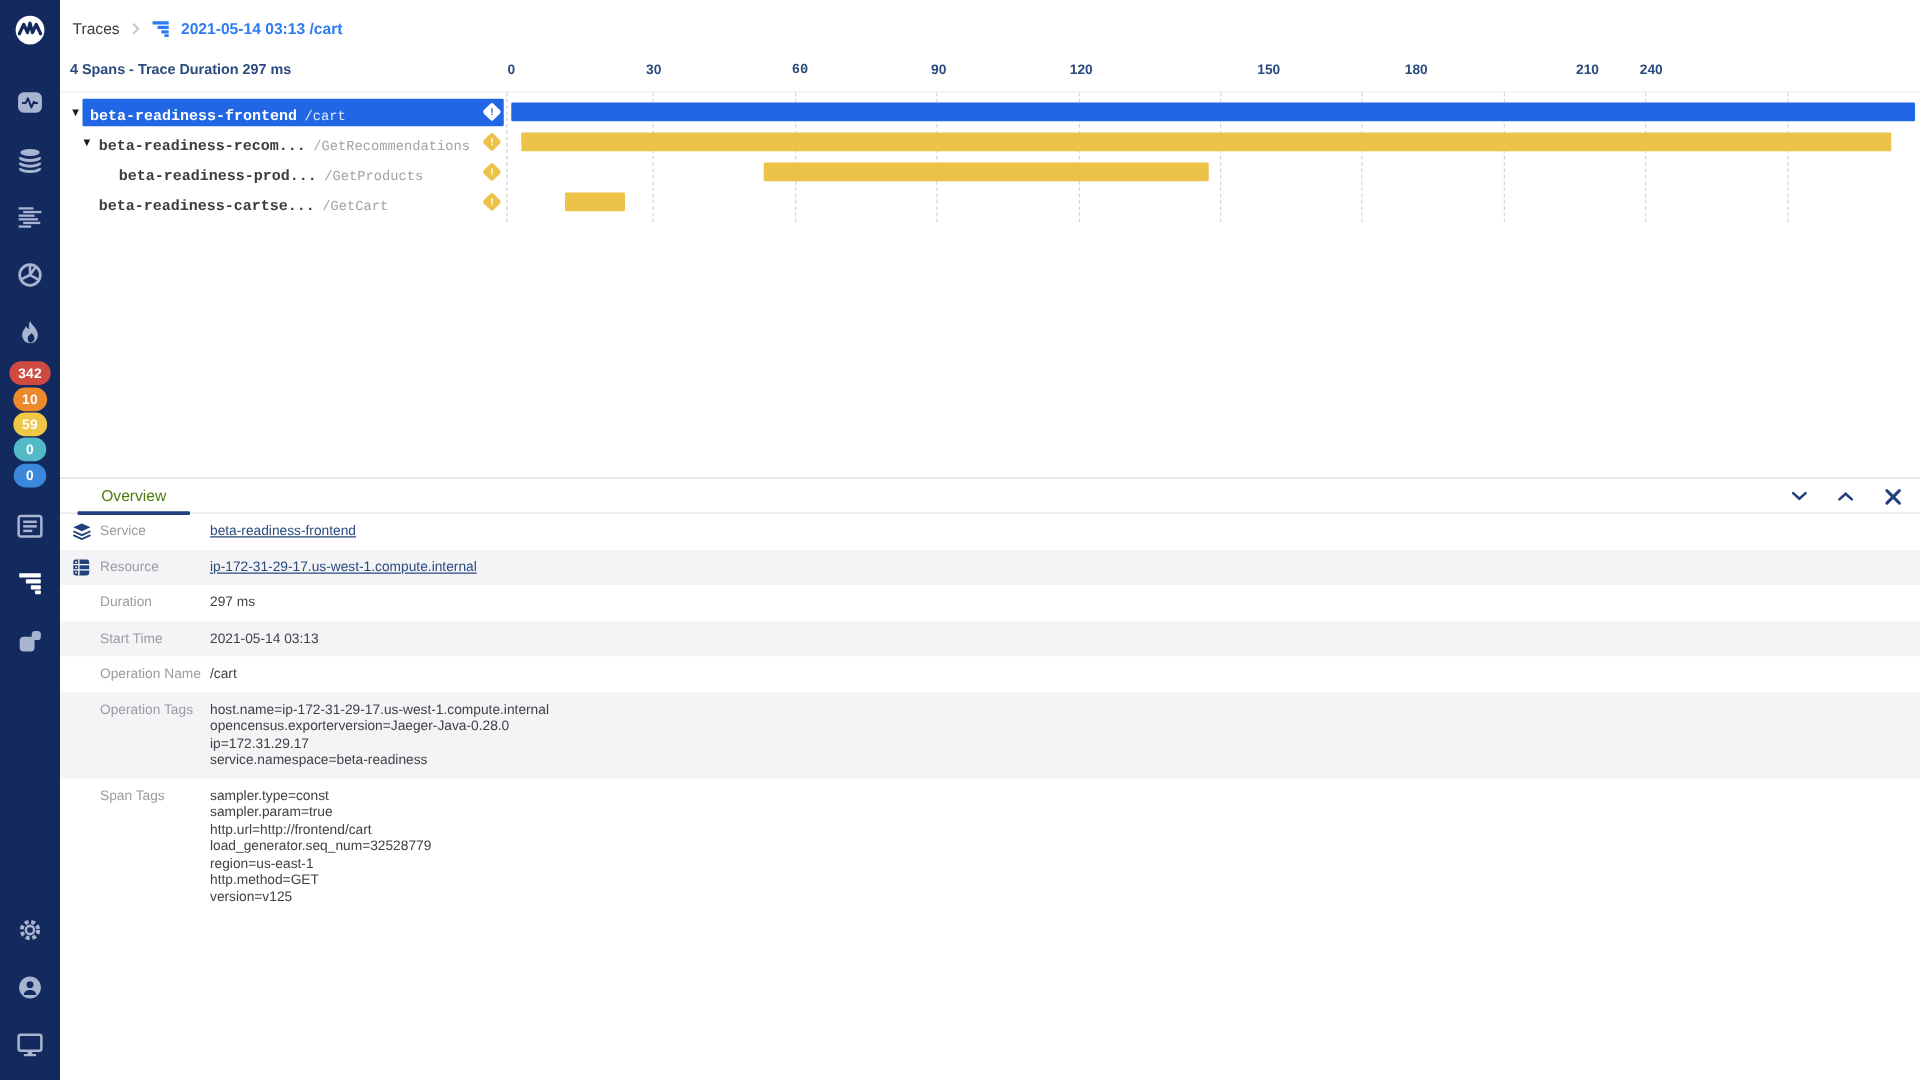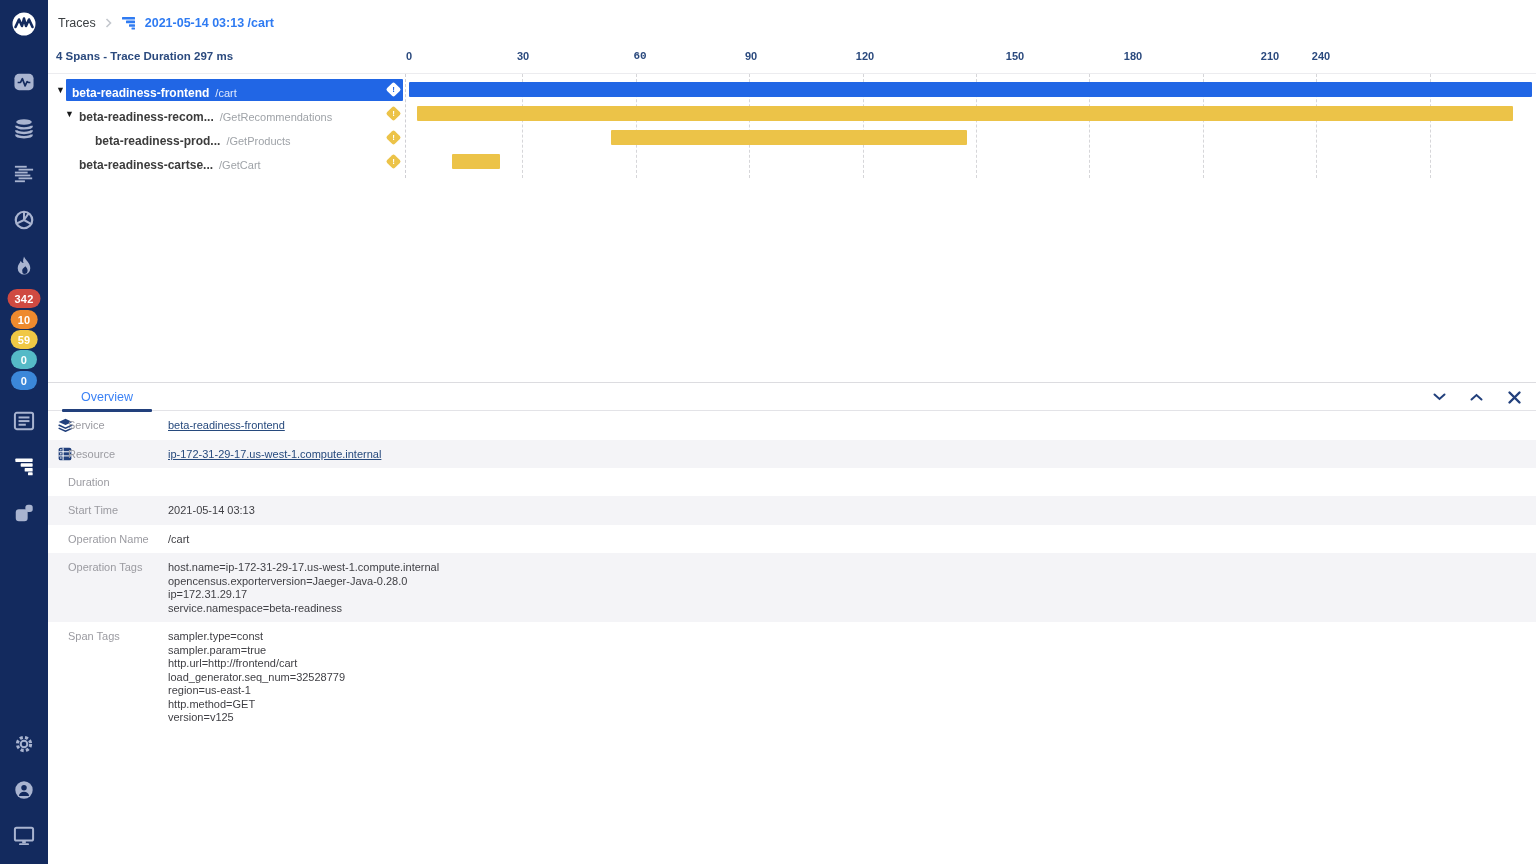--- a/index.html
+++ b/index.html
@@ -28,44 +28,44 @@
   .trace-summary { position:absolute; left:8px; top:20px; font-size:11.5px; font-weight:700; color:#2b4a7e; }
   .tick { position:absolute; top:20px; transform:translateX(-50%); font-size:11px; font-weight:700; color:#2b4a7e; }
 
   
   .trace-body { position:absolute; top:74px; left:0; right:0; height:104px; background:#fff; overflow:hidden; }
   .gridline { position:absolute; top:0; bottom:0; width:0; border-left:1px dashed #d6d6d9; }
   .col-sep { position:absolute; top:0; bottom:0; width:0; border-left:1px dashed #cfcfd4; }
   .span-row { position:absolute; left:0; right:0; height:24px; cursor:pointer; }
   .row-hl { position:absolute; left:18px; width:337px; top:1px; height:22px; background:#2166e5; border-radius:1px; }
   .tri { position:absolute; top:7px; font-size:9px; color:#17181a; line-height:10px; cursor:pointer; }
-  .slabel { position:absolute; top:5px; white-space:nowrap; }
+  .slabel { position:absolute; top:5px; white-space:nowrap;font-family:Liberation Mono, monospace; }
   .sname { font-size:12px; font-weight:700; color:#3c3c3c; }
   .sop { font-size:11px; font-weight:400; color:#9fa3a8; margin-left:6px; }
   .span-row.selected .sname { color:#ffffff; }
   .span-row.selected .sop { color:#dfe9fd; }
   .diamond { position:absolute; left:340px; top:6px; width:11px; height:11px; transform:rotate(45deg); border-radius:2px; background:#ecc348; cursor:pointer; }
   .diamond .excl { position:absolute; inset:0; transform:rotate(-45deg); display:flex; align-items:center; justify-content:center; color:#fff; font-size:8px; font-weight:800; }
   .diamond.sel { background:#ffffff; }
   .diamond.sel .excl { color:#2166e5; }
   .bar { position:absolute; top:4px; height:15px; border-radius:1px; cursor:pointer; }
 
   
   .details { position:absolute; top:382px; left:0; right:0; bottom:0; border-top:1px solid #dcdce0; background:#fff; }
   .tabbar { position:relative; height:28px; border-bottom:1px solid #e3e3e7; }
-  .tab { position:absolute; left:14px; top:0; width:90px; height:28px; display:flex; align-items:center; justify-content:center; font-size:12.5px; font-weight:500; color:#3b82f6; cursor:pointer;text-align:center; }
+  .tab { position:absolute; left:14px; top:0; width:90px; height:28px; display:flex; align-items:center; justify-content:center; font-size:12.5px; font-weight:500; color:#4d7c0f; cursor:pointer;text-align:center; }
   .tab:after { content:""; position:absolute; left:0; right:0; bottom:-1px; height:3px; background:#22407c; border-radius:1px; }
   .panel-controls { position:absolute; right:14px; top:0; height:28px; display:flex; align-items:center; gap:24px; color:#22407c; }
   .pc-btn { display:flex; align-items:center; cursor:pointer; color:#22407c; }
 
   .drows { position:absolute; top:28px; left:0; right:0; bottom:0; overflow:hidden; }
   .drow { position:relative; min-height:28px; padding:8px 10px 7px 120px; font-size:11px; }
   .drow.striped { background:#f4f4f7; }
   .dicon { position:absolute; left:10px; top:7px; color:#22407c; }
-  .dlabel { position:absolute; left:20px; top:8px; color:#9b9ba1; }
+  .dlabel { position:absolute; left:32px; top:8px; color:#9b9ba1; }
   .dvalue { color:#3f3f44; line-height:13.5px; }
   .dvalue a { color:#274a7d; text-decoration:underline; cursor:pointer; }
   .tagline { line-height:13.5px; color:#3f3f44; }
 </style>
 </head>
 <body>
 
 <div id="app">
 
   <aside class="sidebar">
@@ -291,20 +291,21 @@
                   <circle cx="4.5" cy="4.3" r="1.2"></circle>
                   <circle cx="4.5" cy="10.8" r="1.2"></circle>
                   <circle cx="4.5" cy="17.4" r="1.2"></circle>
                 </g>
               </svg></span>
             <span class="dlabel">Resource</span>
             <div class="dvalue"><a>ip-172-31-29-17.us-west-1.compute.internal</a></div>
           </div>
           <div class="drow">
             <span class="dlabel">Duration</span>
+            <div class="dvalue">297 ms</div>
           </div>
           <div class="drow striped">
             <span class="dlabel">Start Time</span>
             <div class="dvalue">2021-05-14 03:13</div>
           </div>
           <div class="drow">
             <span class="dlabel">Operation Name</span>
             <div class="dvalue">/cart</div>
           </div>
           <div class="drow striped">

